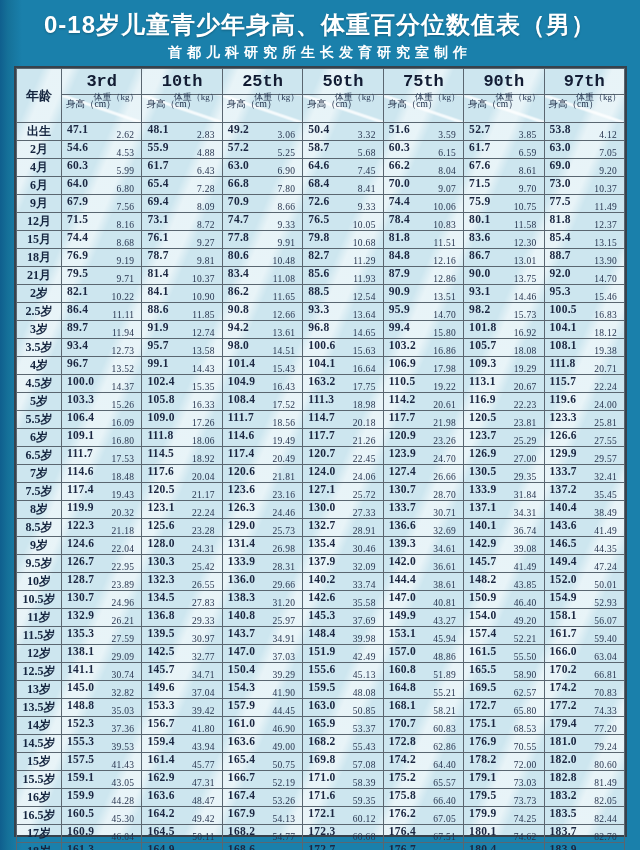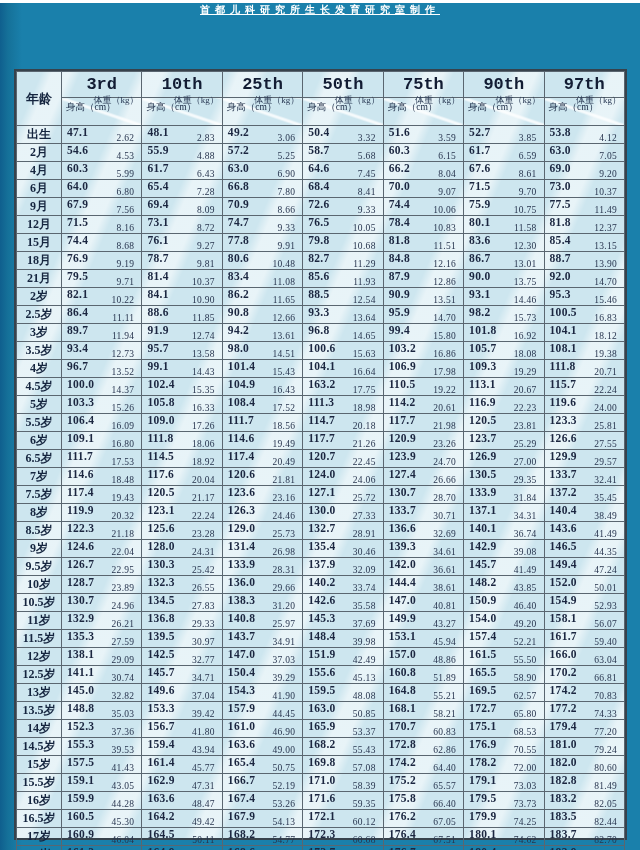--- a/index.html
+++ b/index.html
@@ -22,23 +22,22 @@
     font-size: 24px;
     letter-spacing: 1px;
     text-shadow: 0 1px 2px rgba(0,0,0,0.25);
   }
   .subtitle {
     margin-top: 3px;
     text-align: center;
     color: #ffffff;
     font-family: "Liberation Sans", "DejaVu Sans", sans-serif;
     font-weight: bold;
-    font-size: 10px;
+    font-size: 14px;
     letter-spacing: 5px;
-    text-decoration: underline;
   }
   .table-wrap {
     position: absolute;
     left: 14px; right: 13px;
     top: 66px; bottom: 13px;
     background-color: #cde6ef;
     background-image: repeating-linear-gradient(113deg,
       rgba(255,255,255,0)    0px,
       rgba(255,255,255,0)   24px,
       rgba(255,255,255,0.55) 34px,
@@ -105,20 +104,21 @@
   td.value-cell .w {
     position: absolute; right: 7px; bottom: 0px;
     font-size: 9.5px; color: #27344e;
     letter-spacing: 0.3px;
   }
 </style>
 </head>
 <body>
 
 <div class="page">
+  <div class="title">0-18岁儿童青少年身高、体重百分位数值表（男）</div>
   <div class="subtitle">首都儿科研究所生长发育研究室制作</div>
   <div class="table-wrap">
     <table>
       <colgroup>
           <col class="age-col">
           <col class="pct-col">
           <col class="pct-col">
           <col class="pct-col">
           <col class="pct-col">
           <col class="pct-col">

